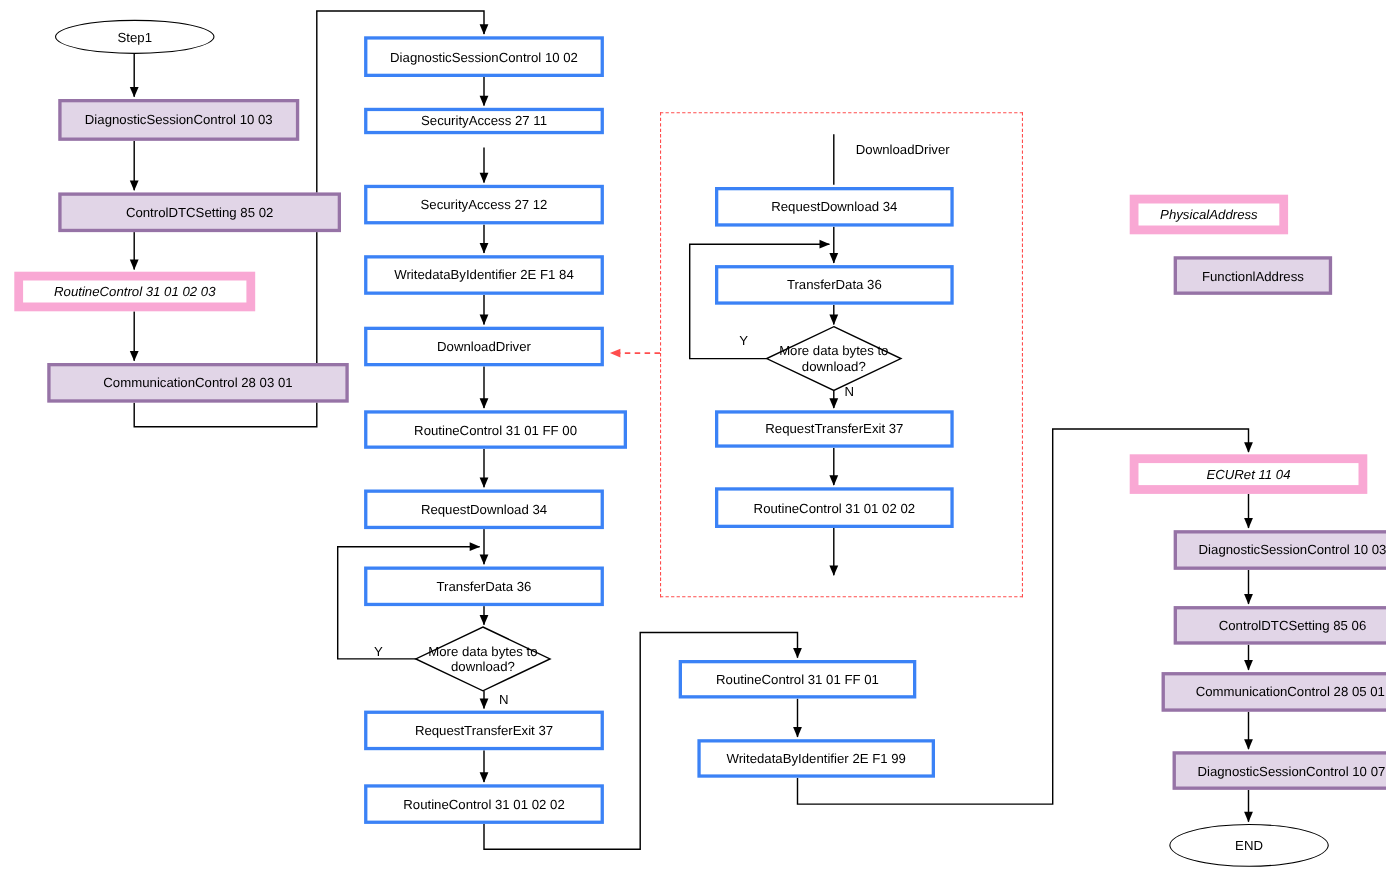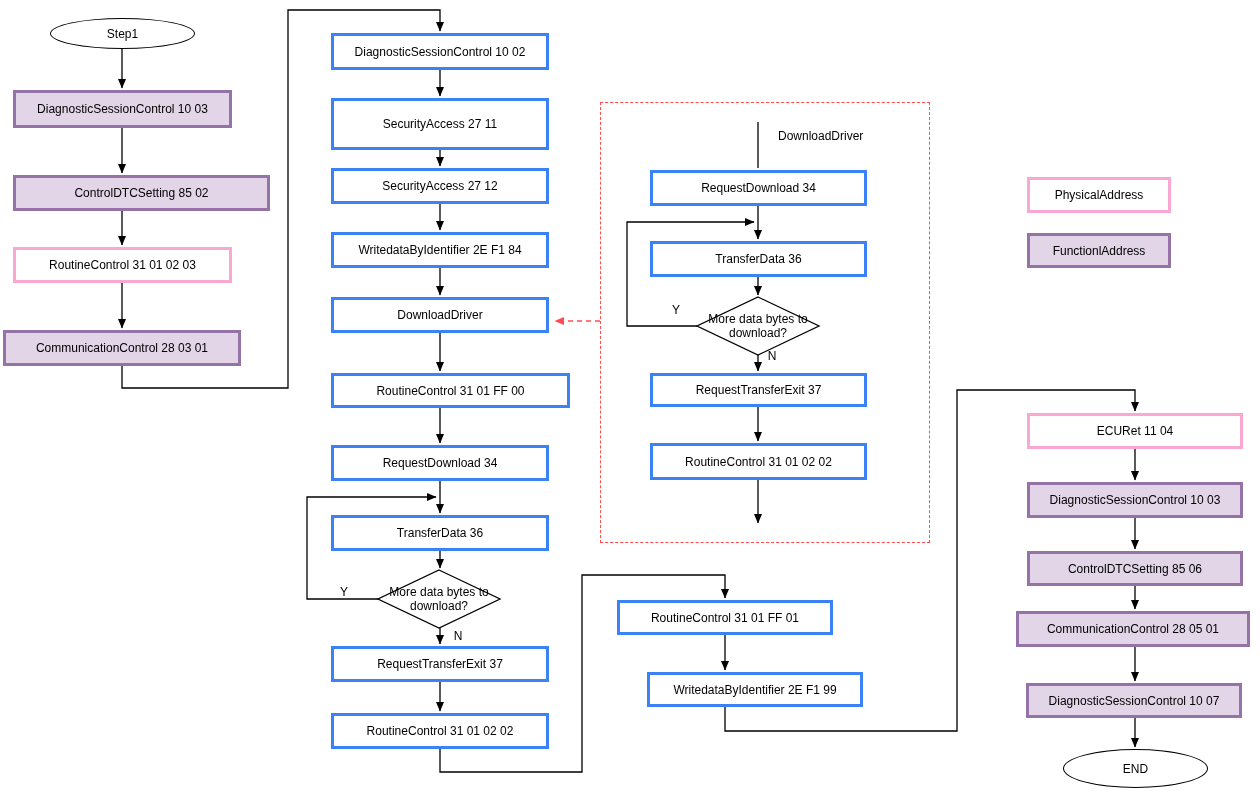--- a/index.html
+++ b/index.html
@@ -16,22 +16,22 @@
   .node{
     position:absolute;
     display:flex;align-items:center;justify-content:center;
     text-align:center;
     background:#ffffff;
     border:3px solid #3b82f6;
     box-sizing:border-box;
     line-height:14px;
     padding:0 2px;
   }
-  .node.purple{background:#E1D5E7;border-color:#9673A6;}
-  .node.thick{border:3px solid #f9a8d4;}
+  .node.purple{background:#E1D5E7;border-color:#9673A6;margin-left:40px;}
+  .node.thick{border:8px solid #f9a8d4;font-style:italic;}
   .node.terminator{border-radius:50%;border:1.4px solid #000000;background:#ffffff;}
   .groupbox{
     position:absolute;
     border:1.4px dashed #FF4D4D;
     box-sizing:border-box;
     background:transparent;
   }
   .floatlabel{
     position:absolute;
     background:transparent;
@@ -102,24 +102,24 @@
 
     <path d="M600,321 H555" stroke="#FF4D4D" stroke-width="1.6" stroke-dasharray="5 4" fill="none" marker-end="url(#mR)"></path>
   </svg>
 
   <div class="groupbox" style="left:600px;top:102px;width:330px;height:441px"></div>
 
   <div class="node terminator" style="left:50px;top:18px;width:145px;height:31px">Step1</div>
   <div class="node purple" style="left:13px;top:90px;width:219px;height:38px">DiagnosticSessionControl 10 03</div>
   <div class="node purple" style="left:13px;top:175px;width:257px;height:36px">ControlDTCSetting 85 02</div>
   <div class="node thick" style="left:13px;top:247px;width:219px;height:36px">RoutineControl 31 01 02 03</div>
-  <div class="node purple" style="left:3px;top:330px;width:238px;height:36px">CommunicationControl 28 03 01</div>
+  <div class="node purple" style="left:3px;top:330px;width:274px;height:36px">CommunicationControl 28 03 01</div>
 
   <div class="node" style="left:331px;top:33px;width:218px;height:37px">DiagnosticSessionControl 10 02</div>
-  <div class="node" style="left:331px;top:98px;width:218px;height:52px">SecurityAccess 27 11</div>
+  <div class="node" style="left:331px;top:98px;width:218px;height:24px">SecurityAccess 27 11</div>
   <div class="node" style="left:331px;top:168px;width:218px;height:36px">SecurityAccess 27 12</div>
   <div class="node" style="left:331px;top:232px;width:218px;height:36px">WritedataByIdentifier 2E F1 84</div>
   <div class="node" style="left:331px;top:297px;width:218px;height:36px">DownloadDriver</div>
   <div class="node" style="left:331px;top:373px;width:239px;height:35px">RoutineControl 31 01 FF 00</div>
   <div class="node" style="left:331px;top:445px;width:218px;height:36px">RequestDownload 34</div>
   <div class="node" style="left:331px;top:515px;width:218px;height:36px">TransferData 36</div>
   <div class="node" style="left:331px;top:646px;width:218px;height:36px">RequestTransferExit 37</div>
   <div class="node" style="left:331px;top:713px;width:218px;height:36px">RoutineControl 31 01 02 02</div>
 
   <div class="floatlabel" style="left:389px;top:585px;width:100px">More data bytes to download?</div>
@@ -129,21 +129,21 @@
   <div class="floatlabel left" style="left:778px;top:129px;width:120px">DownloadDriver</div>
   <div class="node" style="left:650px;top:170px;width:217px;height:36px">RequestDownload 34</div>
   <div class="node" style="left:650px;top:241px;width:217px;height:36px">TransferData 36</div>
   <div class="node" style="left:650px;top:373px;width:217px;height:34px">RequestTransferExit 37</div>
   <div class="node" style="left:650px;top:443px;width:217px;height:37px">RoutineControl 31 01 02 02</div>
   <div class="floatlabel" style="left:708px;top:312px;width:100px">More data bytes to download?</div>
   <div class="floatlabel" style="left:666px;top:303px;width:20px">Y</div>
   <div class="floatlabel" style="left:762px;top:349px;width:20px">N</div>
 
   <div class="node" style="left:617px;top:600px;width:216px;height:35px">RoutineControl 31 01 FF 01</div>
-  <div class="node" style="left:647px;top:672px;width:216px;height:35px">WritedataByIdentifier 2E F1 99</div>
+  <div class="node" style="left:634px;top:672px;width:216px;height:35px">WritedataByIdentifier 2E F1 99</div>
 
   <div class="node thick" style="left:1027px;top:413px;width:216px;height:36px">ECURet 11 04</div>
   <div class="node purple" style="left:1027px;top:482px;width:216px;height:36px">DiagnosticSessionControl 10 03</div>
   <div class="node purple" style="left:1027px;top:551px;width:216px;height:35px">ControlDTCSetting 85 06</div>
   <div class="node purple" style="left:1016px;top:611px;width:234px;height:36px">CommunicationControl 28 05 01</div>
   <div class="node purple" style="left:1026px;top:683px;width:216px;height:35px">DiagnosticSessionControl 10 07</div>
   <div class="node terminator" style="left:1063px;top:749px;width:145px;height:39px">END</div>
 
   <div class="node thick" style="left:1027px;top:177px;width:144px;height:36px">PhysicalAddress</div>
   <div class="node purple" style="left:1027px;top:233px;width:144px;height:35px">FunctionlAddress</div>

